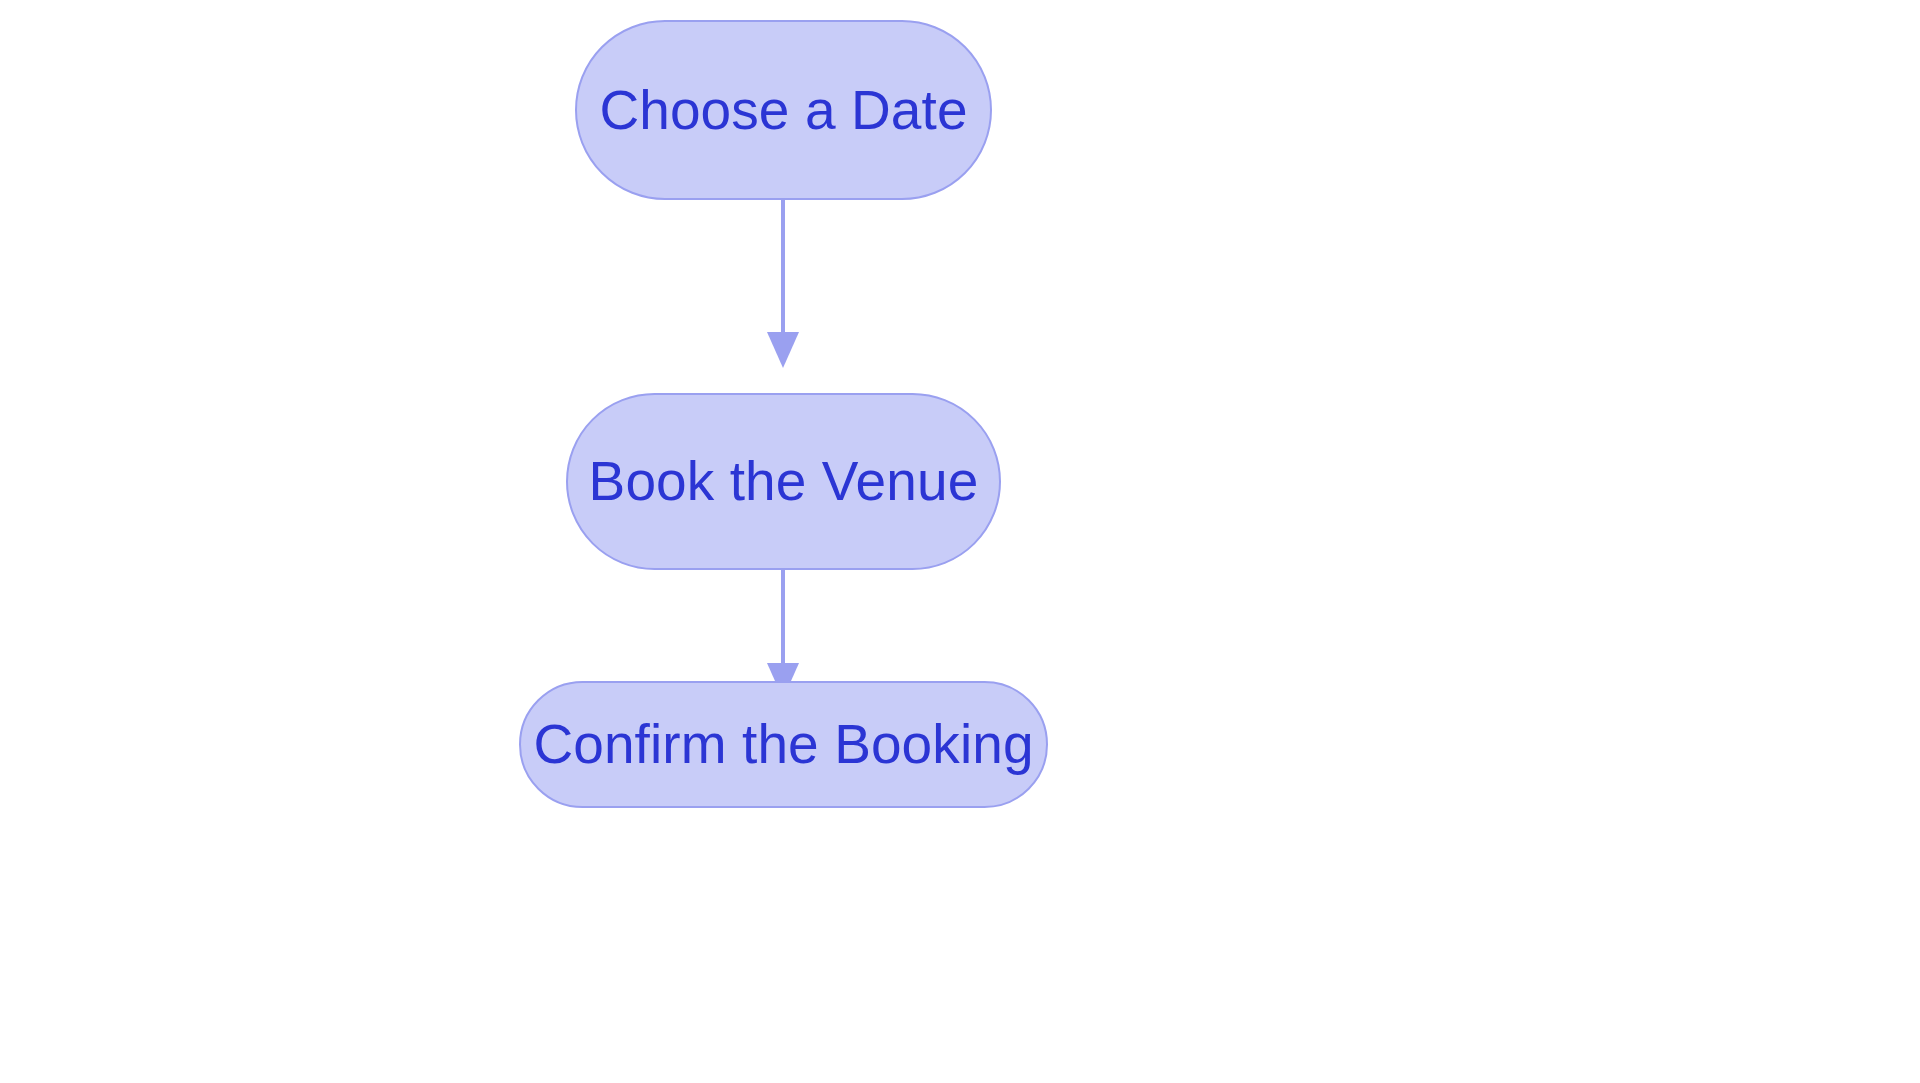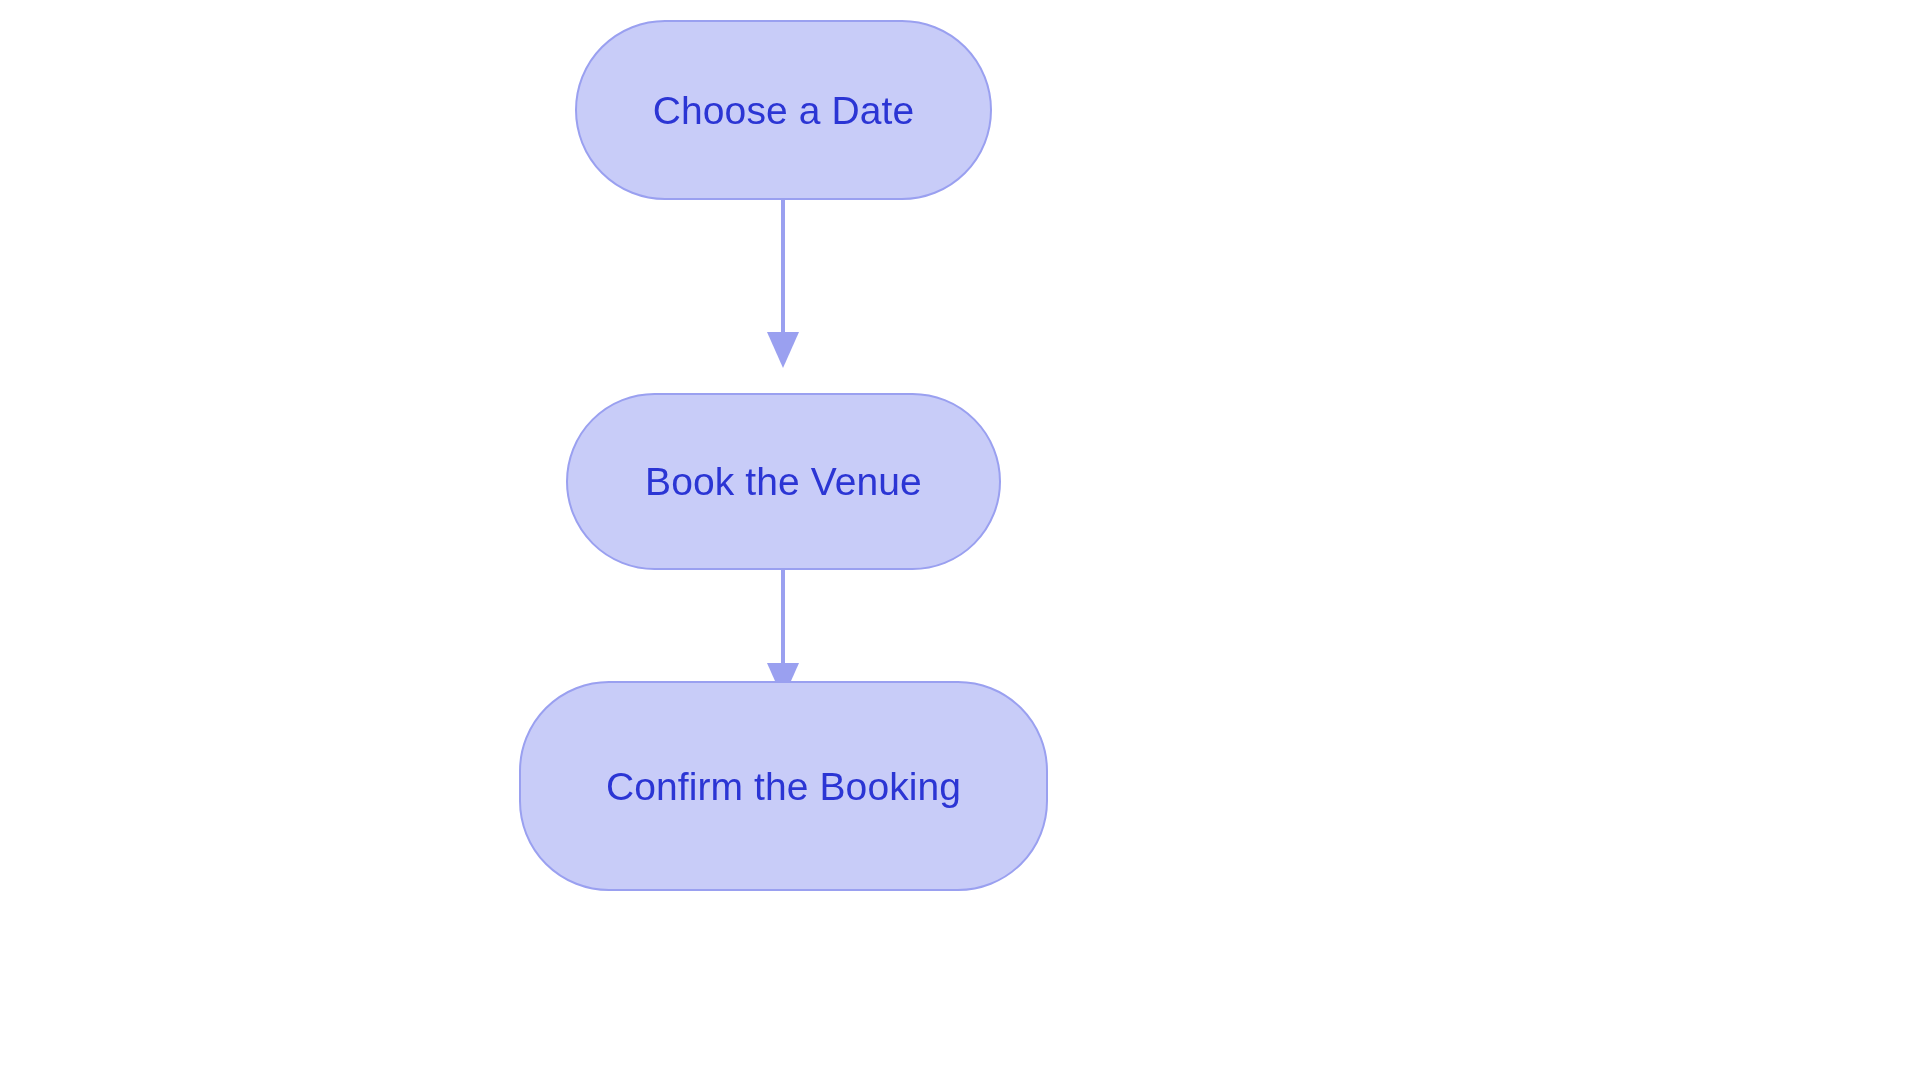--- a/index.html
+++ b/index.html
@@ -30,21 +30,21 @@
     align-items: center;
     justify-content: center;
     background: #c8ccf8;
     border: 2px solid #9aa0f0;
     border-radius: 90px;
     z-index: 2;
   }
 
   .node-label {
     font-family: "Liberation Sans", sans-serif;
-    font-size: 39px;
+    font-size: 55px;
     font-weight: 400;
     color: #2b35d4;
     letter-spacing: 0.1px;
     line-height: 1;
     white-space: nowrap;
     text-align: center;
   }
 
   
   #node-choose-a-date {
@@ -57,21 +57,21 @@
     left: 566px;
     top: 350px;
     width: 435px;
     height: 177px;
     margin-top: 43px;
   }
   #node-confirm-the-booking {
     left: 519px;
     top: 681px;
     width: 529px;
-    height: 210px;
+    height: 127px;
   }
 
   
   #connector-layer {
     position: absolute;
     left: 0;
     top: 0;
     width: 1920px;
     height: 1083px;
     z-index: 1;

